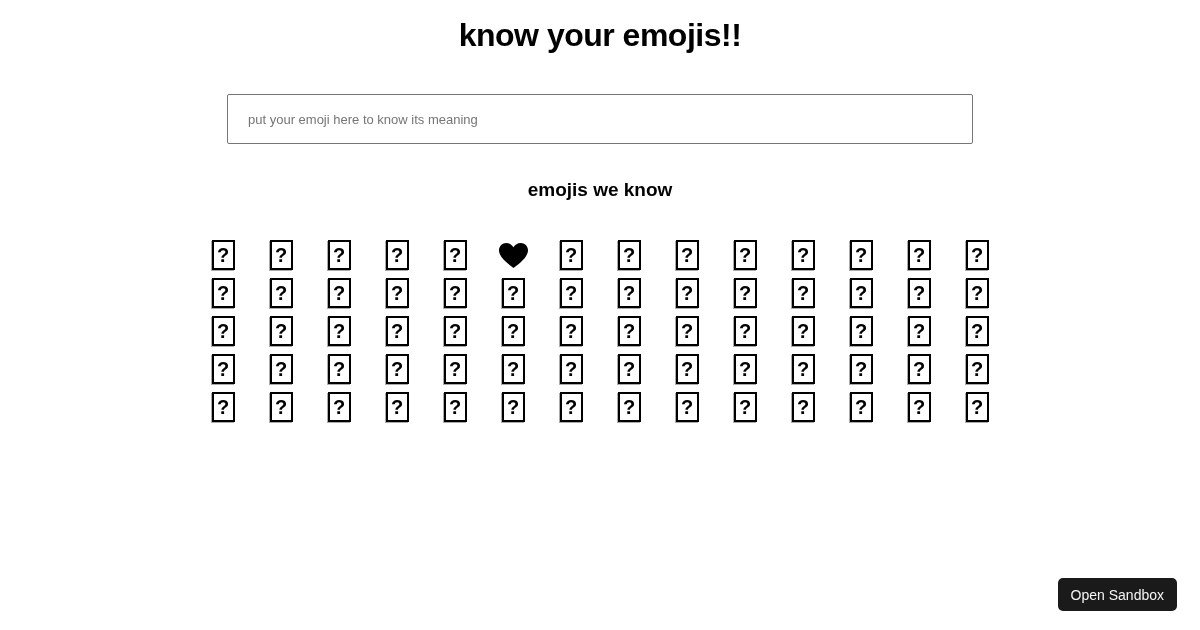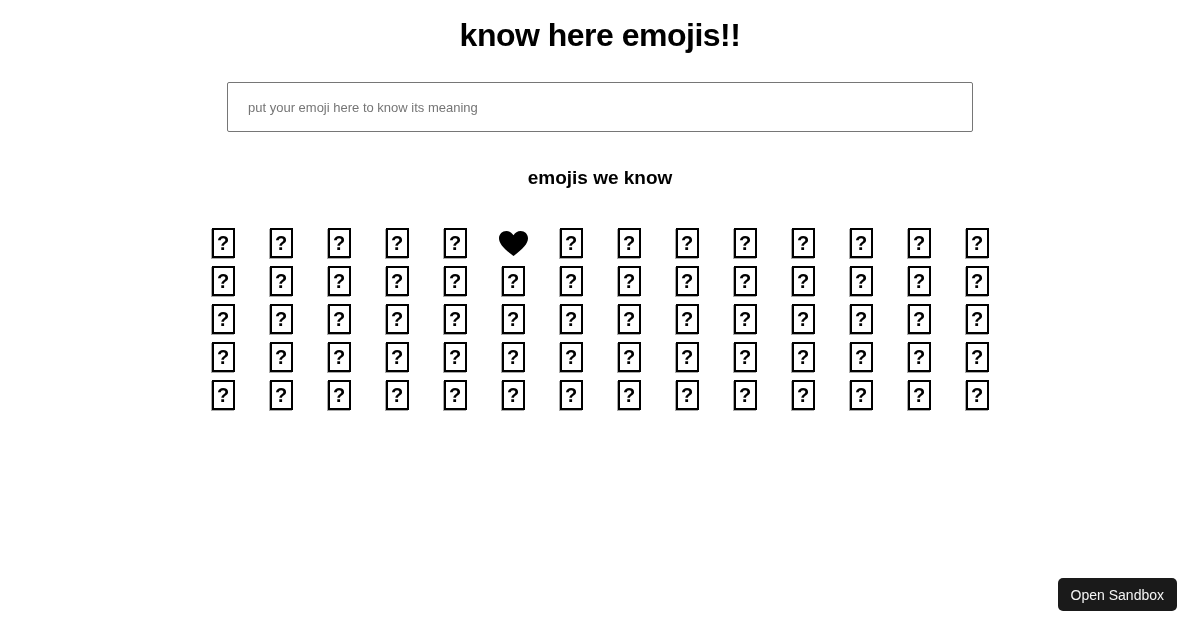--- a/index.html
+++ b/index.html
@@ -21,21 +21,21 @@
   }
   .page-title {
     font-size: 32px;
     line-height: 38px;
     font-weight: bold;
     margin: 0;
     color: #000000;
     letter-spacing: -0.5px;
   }
   .search-wrap {
-    margin-top: 28px;
+    margin-top: 40px;
   }
   .emoji-input {
     width: 746px;
     height: 50px;
     border: 1px solid #767676;
     border-radius: 2px;
     background: #ffffff;
     padding: 0 20px;
     font-size: 13px;
     font-family: "Liberation Sans", sans-serif;
@@ -98,21 +98,21 @@
     cursor: pointer;
     display: inline-flex;
     align-items: center;
   }
 </style>
 </head>
 <body>
 
 <div class="app">
 
-  <h1 class="page-title">know here emojis!!</h1>
+  <h1 class="page-title">know your emojis!!</h1>
 
   <div class="search-wrap">
     <input class="emoji-input" type="text" placeholder="put your emoji here to know its meaning" style="">
   </div>
 
   <h3 class="section-heading">emojis we know</h3>
 
   <div class="emoji-grid" id="emoji-grid">
       <div class="emoji-cell">
         <span class="tofu-box">?</span>

